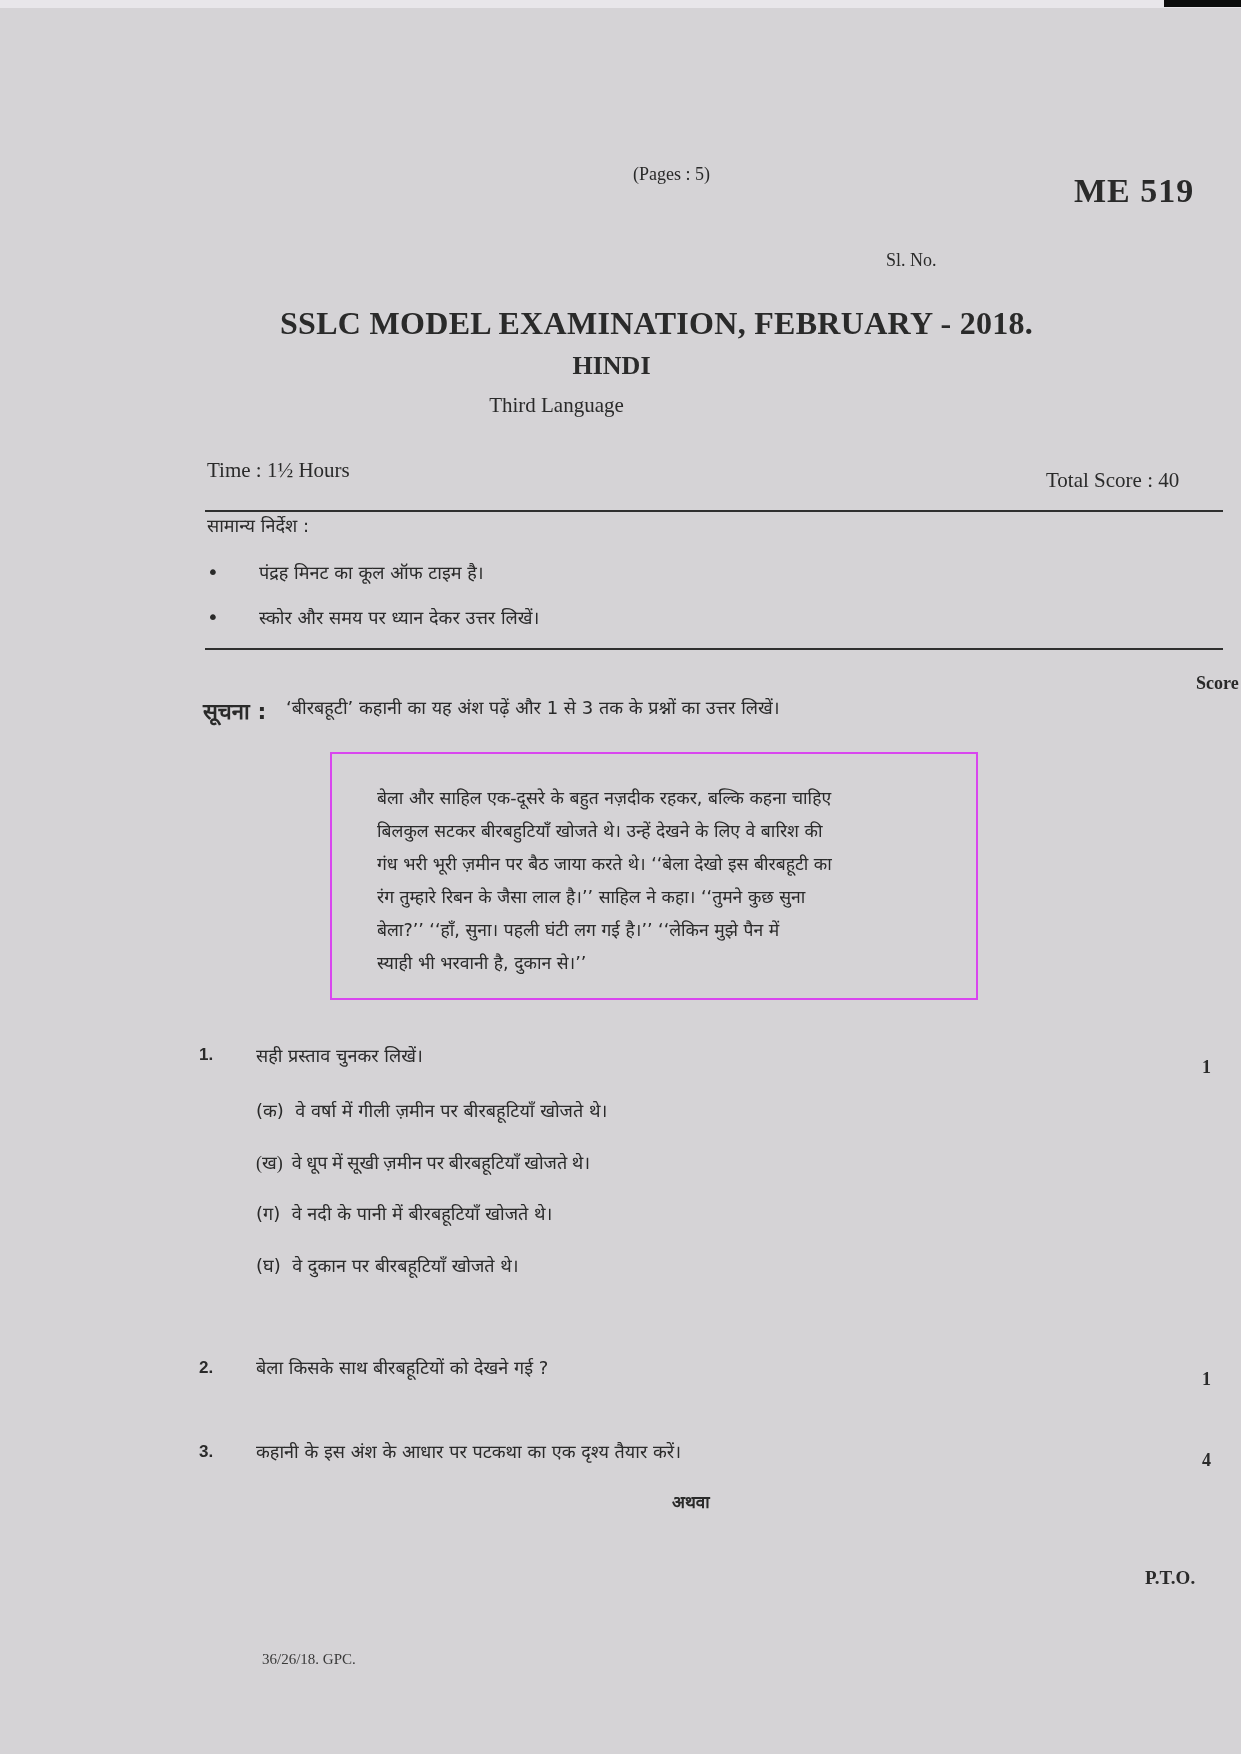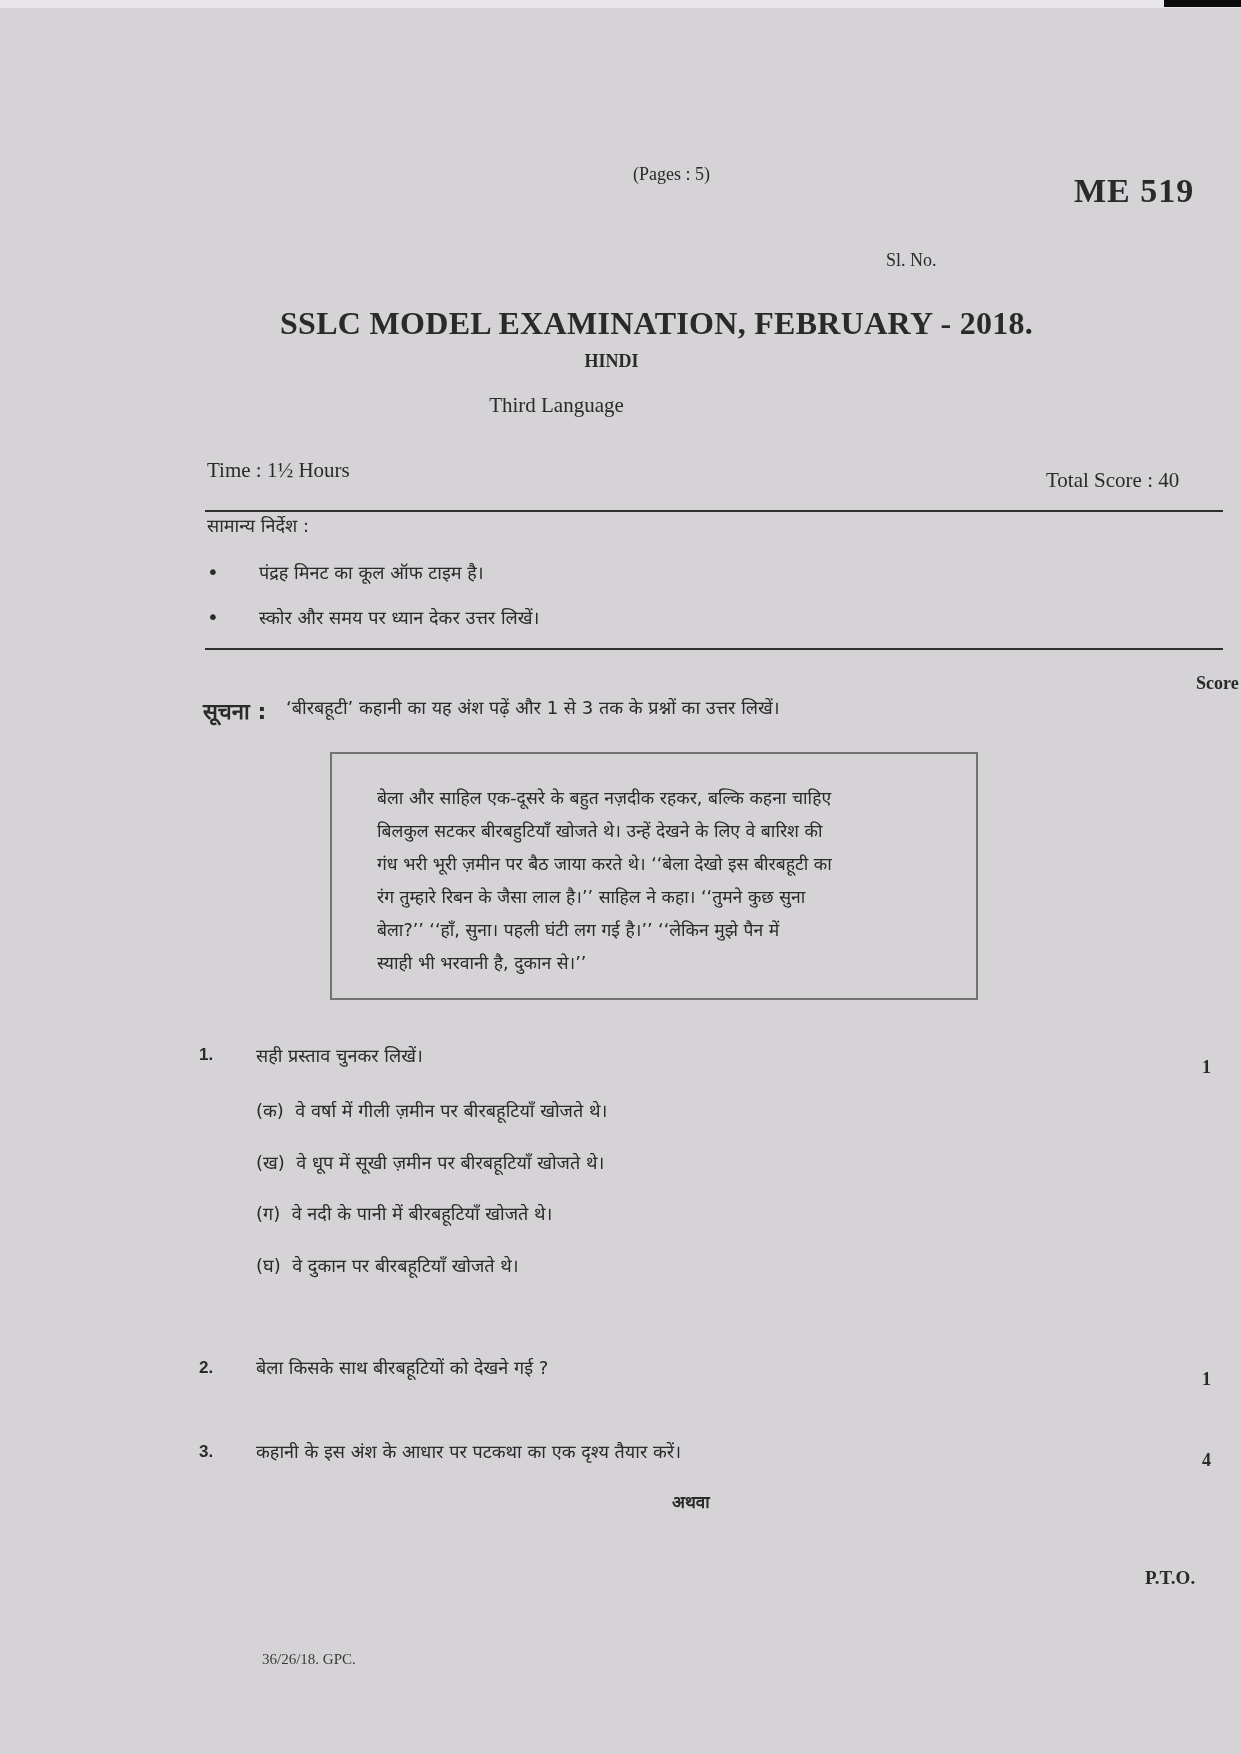--- a/index.html
+++ b/index.html
@@ -9,36 +9,36 @@
       font-family: "Liberation Serif", "DejaVu Serif", serif;
       color: #2a2a2a;
     }
     .topbar { position: absolute; top: 0; left: 0; width: 1241px; height: 8px; background: #e8e6ea; }
     .topbar-dark { position: absolute; top: 0; left: 1164px; width: 77px; height: 7px; background: #0c0c0c; }
     .abs { position: absolute; white-space: nowrap; }
     .pages { left: 633px; top: 164px; font-size: 18px; }
     .code { left: 1074px; top: 172px; font-size: 34px; font-weight: bold; letter-spacing: 1px; }
     .slno { left: 886px; top: 250px; font-size: 18px; }
     .title { left: 280px; top: 305px; font-size: 32px; font-weight: bold; letter-spacing: 0.3px; }
-    .subject { left: 0; width: 1139px; text-align: center; top: 351px; font-size: 18px; font-weight: bold; padding-left: 84px; box-sizing: border-box; }
+    .subject { left: 0; width: 1139px; text-align: center; top: 351px; font-size: 26px; font-weight: bold; padding-left: 84px; box-sizing: border-box; }
     .lang { left: 0; width: 1029px; text-align: center; top: 393px; font-size: 21px; padding-left: 84px; box-sizing: border-box; }
     .time { left: 207px; top: 458px; font-size: 21px; }
     .total { left: 1046px; top: 468px; font-size: 21px; }
     .rule { position: absolute; height: 2px; background: #2f2f2f; }
     .hi { font-family: "DejaVu Sans", sans-serif; }
     .gen-head { left: 207px; top: 513px; font-size: 18px; font-weight: normal; }
     .bullet { font-size: 18px; }
     .bullet .dot { position: absolute; left: 0; top: 0; font-size: 20px; }
     .bullet .txt { position: absolute; left: 52px; top: 0; }
     .score-label { left: 1196px; top: 673px; font-size: 18px; font-weight: bold; text-align: right; }
     .notice-label { left: 203px; top: 695px; font-size: 22px; font-weight: bold; }
     .notice-text { left: 286px; top: 695px; font-size: 18px; }
     .passage {
       position: absolute; left: 330px; top: 752px; width: 648px; height: 248px;
-      border: 2px solid #737373; box-sizing: border-box;
+      border: 2px solid #d946ef; box-sizing: border-box;
       padding: 28px 30px 12px 45px; font-size: 17.5px; line-height: 33px;
     }
     .passage p { margin: 0; white-space: nowrap; }
     .qnum { font-family: "Liberation Sans", sans-serif; font-weight: bold; font-size: 17px; }
     .q { font-size: 18px; }
     .opt { font-size: 18px; }
     .mark { font-weight: bold; font-size: 18px; left: 1202px; }
     .athva { left: 672px; top: 1490px; font-size: 17px; font-weight: bold; }
     .pto { left: 1145px; top: 1567px; font-size: 19px; font-weight: bold; }
     .footer { left: 262px; top: 1651px; font-size: 15px; color: #3a3a3a; }
@@ -87,21 +87,21 @@
 </div>
 
 <div class="abs qnum" style="left:199px; top:1045px;">1.</div>
 <div class="abs hi q" style="left:256px; top:1043px;">सही प्रस्ताव चुनकर लिखें।</div>
 <div class="abs mark" style="top:1057px;">1</div>
 
 <div class="abs hi opt" style="left:256px; top:1098px;">
   <span>(क)</span>&nbsp;
   <span>वे वर्षा में गीली ज़मीन पर बीरबहूटियाँ खोजते थे।</span>
 </div>
-<div class="abs hi opt" style="left:256px; top:1150px;">
+<div class="abs hi opt" style="left:256px; top:1150px;font-family:Liberation Serif, serif;">
   <span>(ख)</span>&nbsp;
   <span>वे धूप में सूखी ज़मीन पर बीरबहूटियाँ खोजते थे।</span>
 </div>
 <div class="abs hi opt" style="left:256px; top:1201px;">
   <span>(ग)</span>&nbsp;
   <span>वे नदी के पानी में बीरबहूटियाँ खोजते थे।</span>
 </div>
 <div class="abs hi opt" style="left:256px; top:1253px;">
   <span>(घ)</span>&nbsp;
   <span>वे दुकान पर बीरबहूटियाँ खोजते थे।</span>

